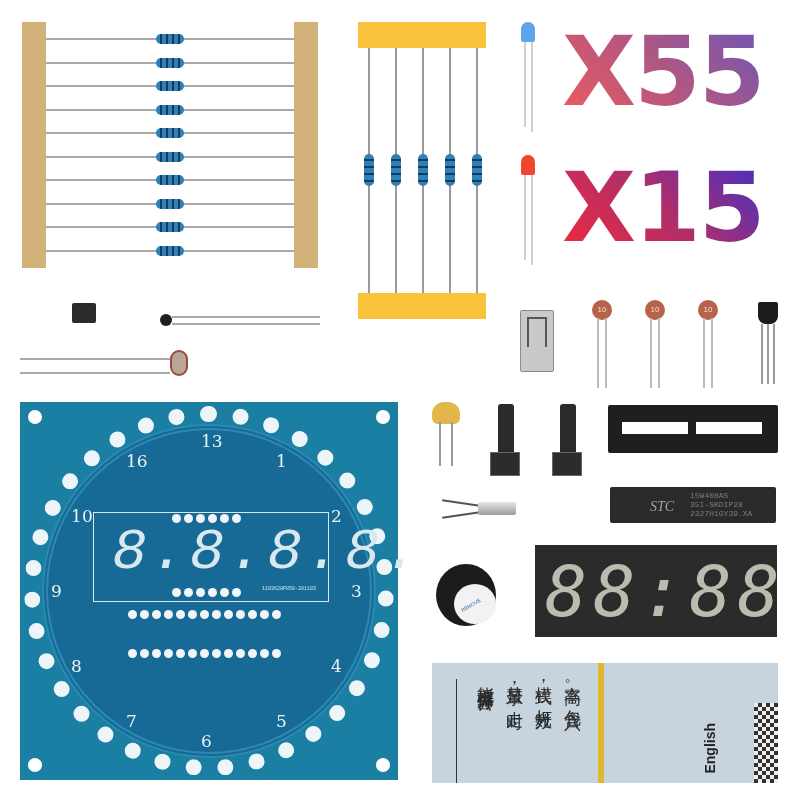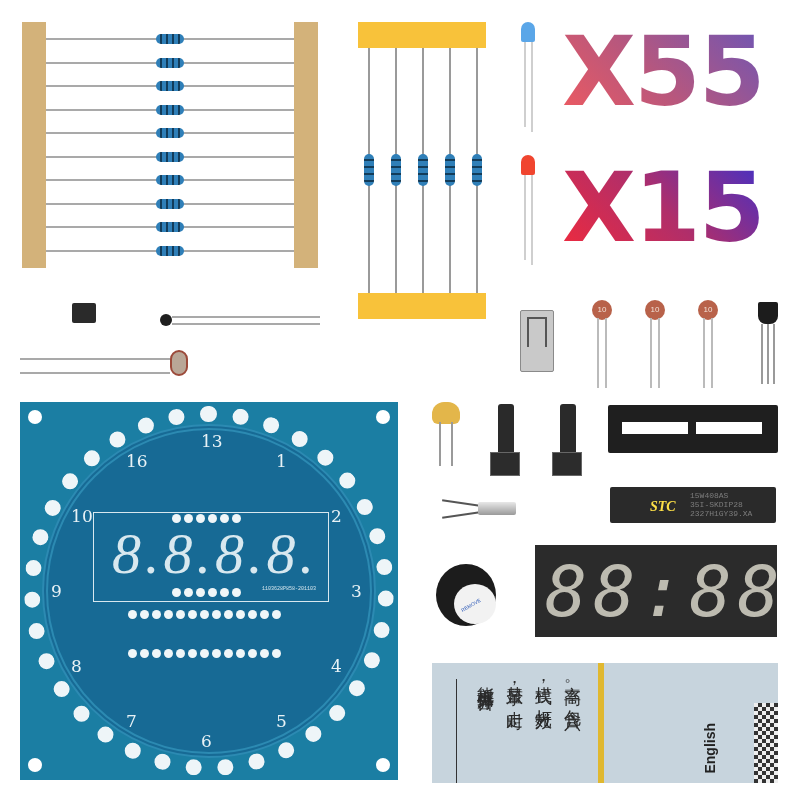--- a/index.html
+++ b/index.html
@@ -25,31 +25,31 @@
 
   
   .led-head { width: 14px; height: 20px; border-radius: 7px 7px 2px 2px; }
 
   
   .pcb { left: 20px; top: 402px; width: 378px; height: 378px; background: #1b7ea3; }
   .pcb-hole { width: 14px; height: 14px; border-radius: 50%; background: #fff; }
   .ring { border-radius: 50%; }
   .pcb-num { color: #e8f2f6; font-family: "DejaVu Serif", serif; font-size: 17px; }
   .seg-box { border: 1.5px solid #d8e8ef; }
-  .pcb-digit { font-family: Liberation Serif, serif; color: #d8e8ef; font-size: 58px; font-style: italic; letter-spacing: 4px; }
+  .pcb-digit { font-family: Liberation Mono, monospace; color: #d8e8ef; font-size: 58px; font-style: italic; letter-spacing: 4px; }
   .pad { width: 9px; height: 9px; border-radius: 50%; background: #f0f6f8; }
 
   
   .disp { left: 535px; top: 545px; width: 242px; height: 92px; background: #2b2b2b; }
   .disp-digits { color: #bdbbb0; font-family: "DejaVu Sans Mono", monospace; font-size: 70px; font-style: italic; letter-spacing: 6px; }
 
   
   .ic { background: #2a2a2a; border-radius: 2px; }
   .ic-text { color: #7c7c7c; font-size: 8px; font-family: "Liberation Mono", monospace; line-height: 9px; }
-  .stc { color: #fde047; font-family: "Liberation Serif", serif; font-style: italic; font-size: 14px; font-weight: bold; }
+  .stc { color: #a3a3a3; font-family: "Liberation Serif", serif; font-style: italic; font-size: 14px; font-weight: normal; }
 
   
   .manual { left: 432px; top: 663px; width: 346px; height: 120px; background: #c7d4dd; }
   .manual-col { writing-mode: vertical-rl; color: #2a2a2a; font-size: 17px; letter-spacing: 2px; }
 </style>
 </head>
 <body>
 
 <div class="abs tape-beige" style="left:22px;top:22px;width:24px;height:246px;"></div>
 <div class="abs tape-beige" style="left:294px;top:22px;width:24px;height:246px;"></div>

